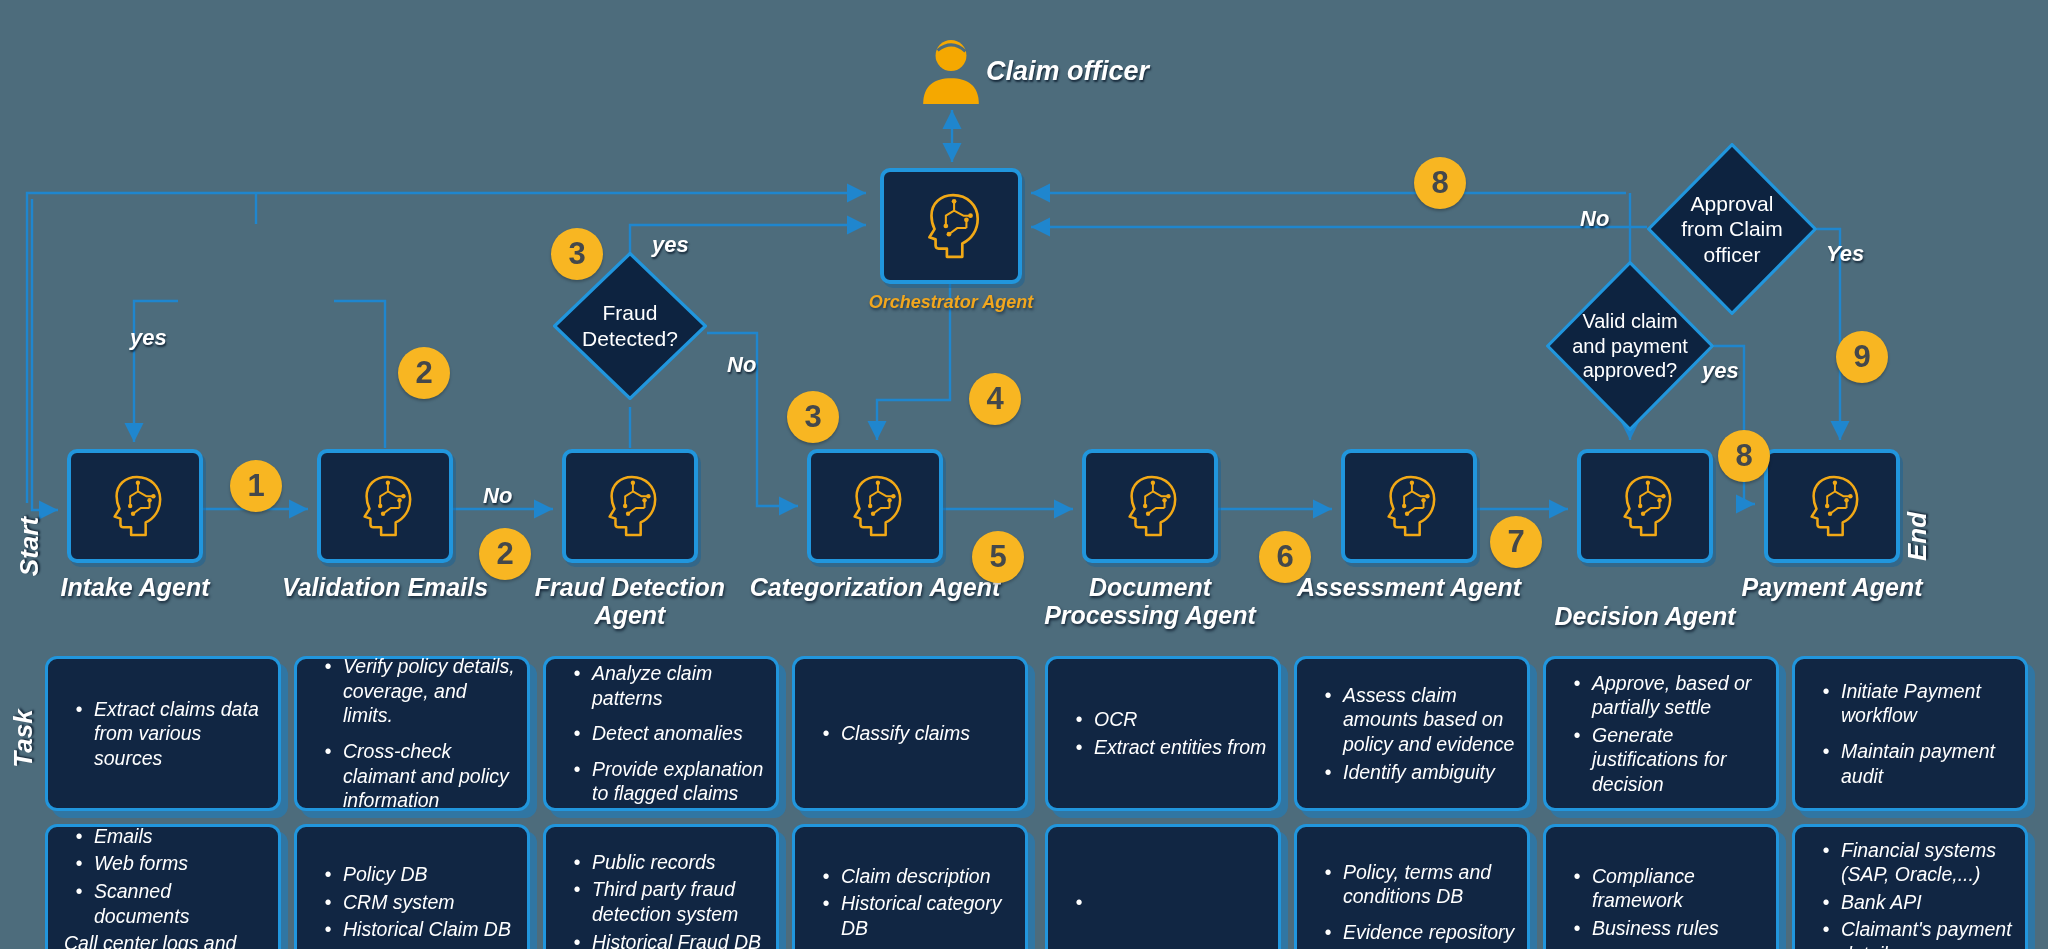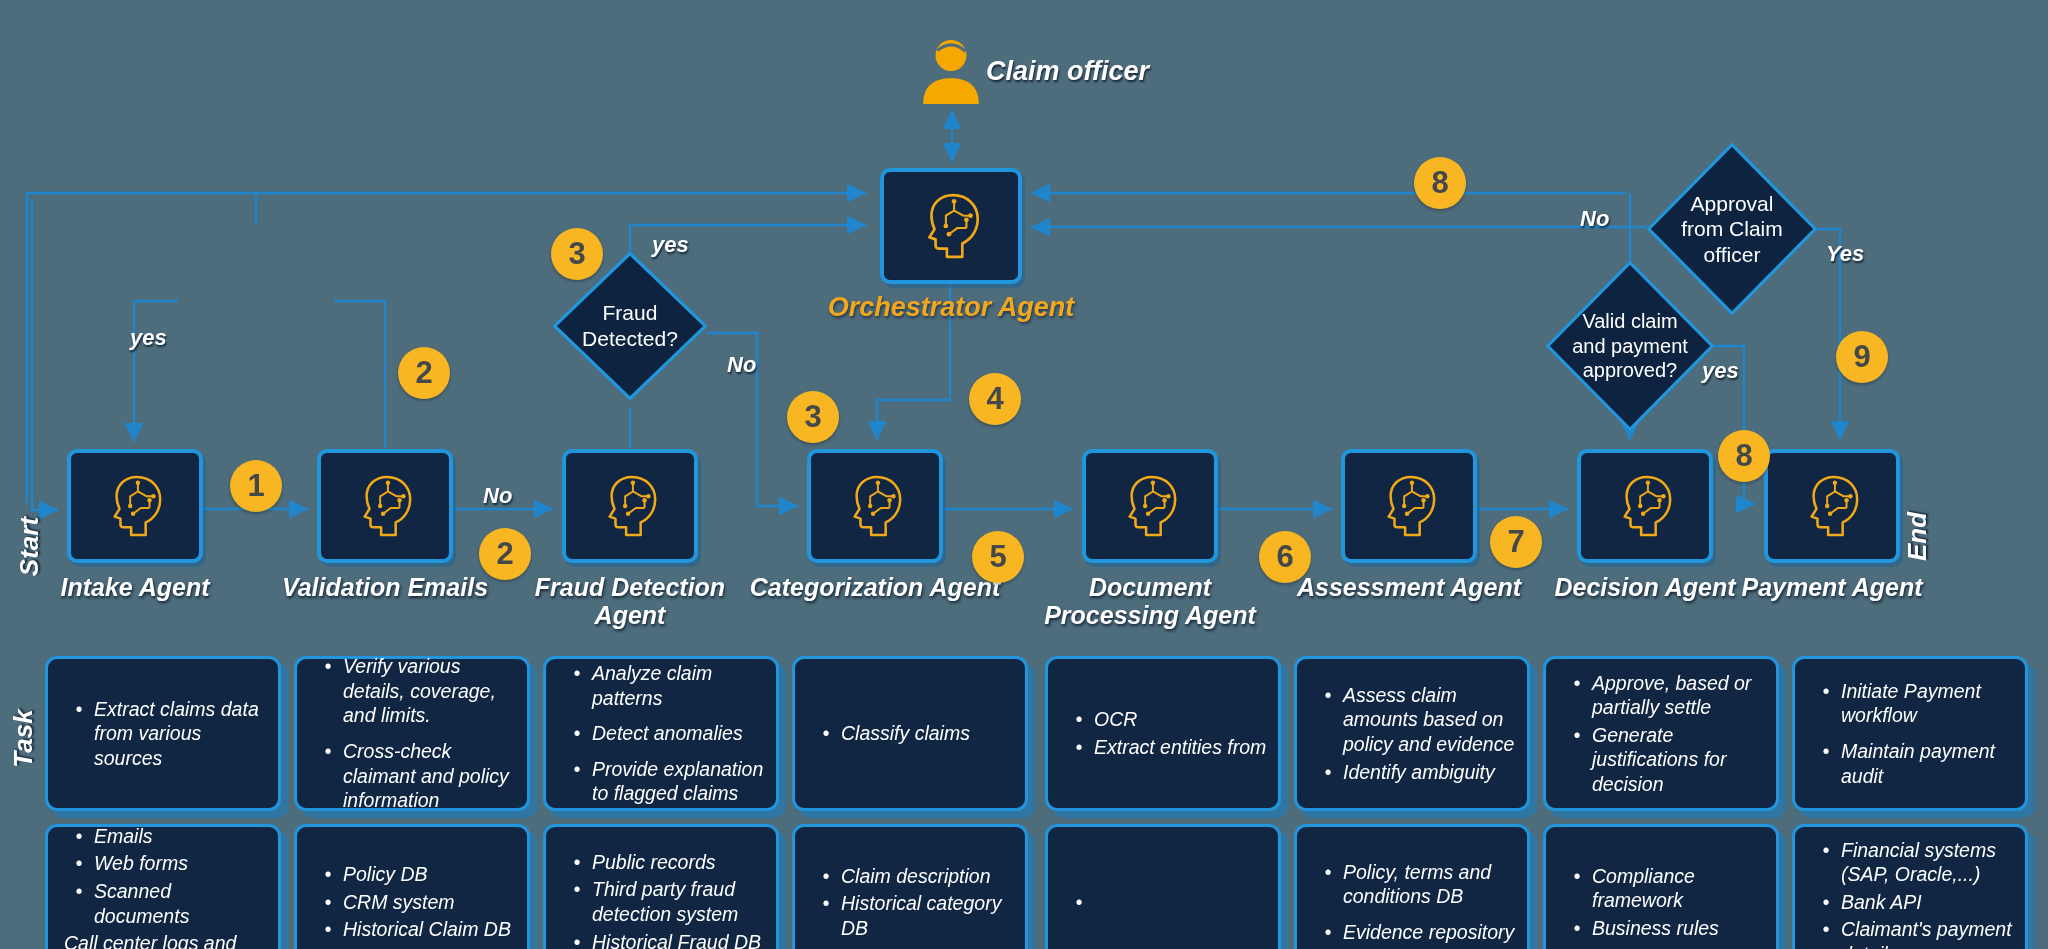--- a/index.html
+++ b/index.html
@@ -18,21 +18,21 @@
          display:flex;align-items:center;justify-content:center;z-index:2;
          box-shadow:3px 4px 0 rgba(21,98,152,.45);}
   .orch{position:absolute;left:880px;top:132px;width:142px;height:116px;background:var(--fill);
         border:4px solid var(--border);border-radius:10px;box-sizing:border-box;
         display:flex;align-items:center;justify-content:center;z-index:2;
         box-shadow:3px 4px 0 rgba(21,98,152,.45);}
   .agent-label{position:absolute;width:260px;text-align:center;color:var(--white);
          font-weight:bold;font-style:italic;font-size:25px;line-height:1.12;z-index:2;
          text-shadow:1px 2px 3px rgba(6,20,38,.8);}
   .orch-label{position:absolute;left:826px;top:256px;width:250px;text-align:center;color:var(--orange);
-         font-weight:bold;font-style:italic;font-size:27px;line-height:1.15;z-index:2;
+         font-weight:bold;font-style:italic;font-size:18px;line-height:1.15;z-index:2;
          text-shadow:1px 2px 3px rgba(6,20,38,.6);}
   .diamond{position:absolute;z-index:2;}
   .diamond svg{position:absolute;left:0;top:0;width:100%;height:100%;}
   .diamond polygon{fill:#0D2340;stroke:var(--border);stroke-width:3.2;vector-effect:non-scaling-stroke;}
   .dtext{position:absolute;left:12%;top:12%;width:76%;height:76%;display:flex;align-items:center;
          justify-content:center;text-align:center;color:var(--white);font-size:21px;line-height:1.22;}
   .badge{position:absolute;width:52px;height:52px;border-radius:50%;background:var(--badge);
          color:var(--badge-text);display:flex;align-items:center;justify-content:center;
          font-size:31px;font-weight:bold;z-index:3;box-shadow:0 2px 3px rgba(0,0,0,.25);}
   .elabel{position:absolute;color:var(--white);font-weight:bold;font-style:italic;font-size:22px;
@@ -203,21 +203,21 @@
       <div class="agent" style="left: 317px;">
         <svg class="headicon" width="62" height="70">
           <use href="#headicon"></use>
         </svg>
       </div>
       <div class="agent-label" style="left: 255px; top: 537px;">Validation Emails</div>
       <div class="tbox" style="left: 294px; top: 620px; height: 155px;">
         <div class="tcontent gap-lg">
           <div class="li">
             <div class="dot">•</div>
-            <div class="txt">Verify various details, coverage, and limits.</div>
+            <div class="txt">Verify policy details, coverage, and limits.</div>
           </div>
           <div class="li">
             <div class="dot">•</div>
             <div class="txt">Cross-check claimant and policy information</div>
           </div>
         </div>
       </div>
       <div class="tbox" style="left: 294px; top: 788px; height: 156px;">
         <div class="tcontent ">
           <div class="li">
@@ -351,21 +351,21 @@
             <div class="dot">•</div>
             <div class="txt">Evidence repository</div>
           </div>
         </div>
       </div>
       <div class="agent" style="left: 1577px;">
         <svg class="headicon" width="62" height="70">
           <use href="#headicon"></use>
         </svg>
       </div>
-      <div class="agent-label" style="left: 1515px; top: 537px;">Decision Agent</div>
+      <div class="agent-label" style="left: 1515px; top: 566px;">Decision Agent</div>
       <div class="tbox" style="left: 1543px; top: 620px; height: 155px;">
         <div class="tcontent ">
           <div class="li">
             <div class="dot">•</div>
             <div class="txt">Approve, based or partially settle</div>
           </div>
           <div class="li">
             <div class="dot">•</div>
             <div class="txt">Generate justifications for decision</div>
           </div>

